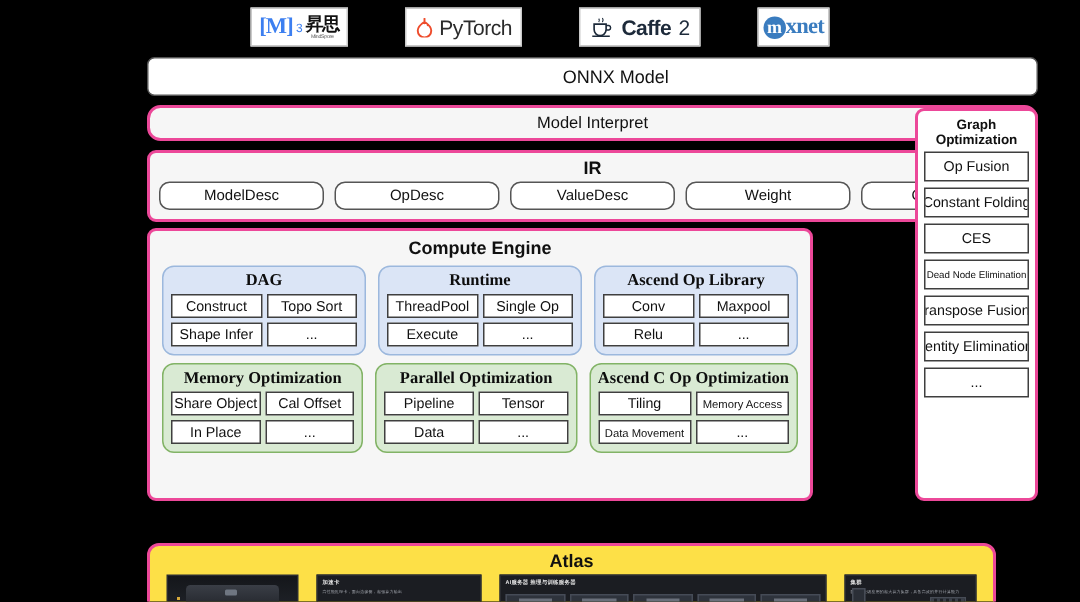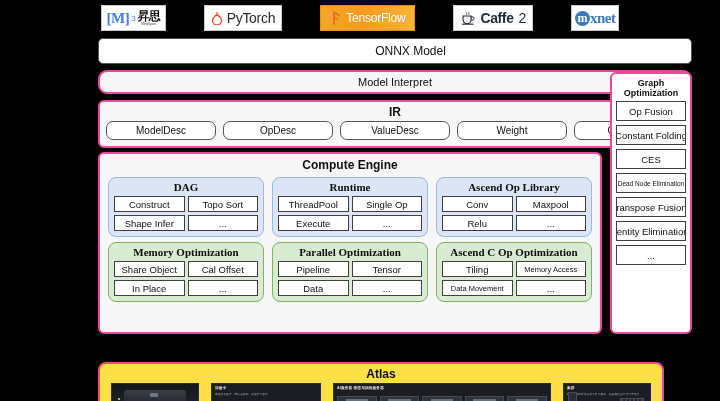--- a/index.html
+++ b/index.html
@@ -124,21 +124,21 @@
     height: 19px;
     background: #ffffff;
     border: 1px solid #555;
     border-radius: 7px;
     display: flex; align-items: center; justify-content: center;
     font-size: 10px; color: #111;
   }
 
   
   #compute-panel {
-    left: 98px; top: 152px; width: 504px; height: 182px;
+    left: 98px; top: 152px; width: 444px; height: 182px;
     border-radius: 6px;
   }
   #compute-panel > .panel-title { font-size: 12px; margin-top: 4px; }
 
   .group-row {
     display: flex;
     gap: 8px;
     padding: 0 8px;
     margin-top: 5px;
   }
@@ -310,27 +310,20 @@
     </div>
 
     <div class="logo logo-pytorch">
       <svg class="pt-flame" viewBox="0 0 24 26">
         <path d="M12 1 L12 7 M12 5 C6 9 3 13 3 17 a9 9 0 0 0 18 0 c0 -4 -3 -8 -9 -12z" fill="none" stroke="#ee4c2c" stroke-width="2.6" stroke-linecap="round"></path>
         <circle cx="16.5" cy="9.5" r="1.5" fill="#ee4c2c"></circle>
       </svg>
       <span class="pt-text">PyTorch</span>
     </div>
 
-    <div class="logo logo-tensorflow">
-      <svg class="tf-glyph" viewBox="0 0 24 24">
-        <path d="M12 1 L22 7 L22 10 L15 6 L15 10 L20 13 L20 16 L15 13 L15 23 L12 21z" fill="#e8702a"></path>
-        <path d="M12 1 L2 7 L2 16 L6 18 L6 9 L12 5.5z" fill="#f7a34a"></path>
-      </svg>
-      <span class="tf-text">TensorFlow</span>
-    </div>
 
     <div class="logo logo-caffe2">
       <svg class="cf-cup" viewBox="0 0 26 24">
         <path d="M5 8 h13 v6 a6.5 6.5 0 0 1 -13 0z" fill="none" stroke="#1d2a3a" stroke-width="1.8"></path>
         <path d="M18 9.5 h3 a2.6 2.6 0 0 1 0 5 h-3" fill="none" stroke="#1d2a3a" stroke-width="1.6"></path>
         <line x1="3" y1="21.2" x2="22" y2="21.2" stroke="#1d2a3a" stroke-width="1.8"></line>
         <path d="M10 6 q1.6 -2 0 -4" fill="none" stroke="#1d2a3a" stroke-width="1.3"></path>
         <path d="M14 6 q1.6 -2.2 0 -4.6" fill="none" stroke="#1d2a3a" stroke-width="1.3"></path>
       </svg>
       <span class="cf-text">Caffe</span>

